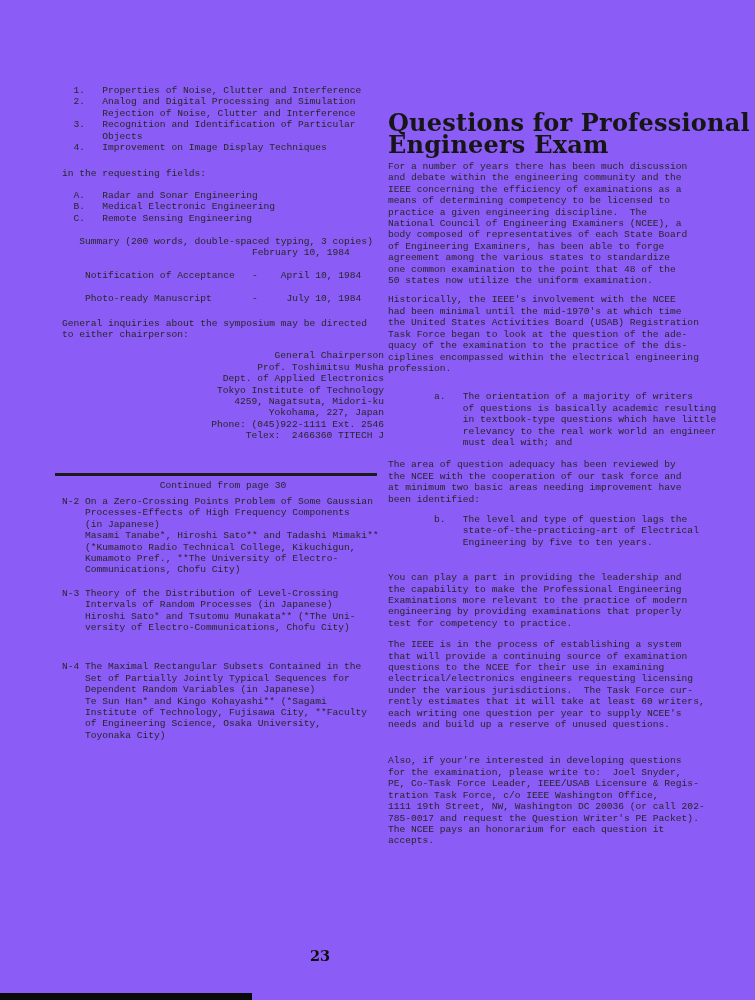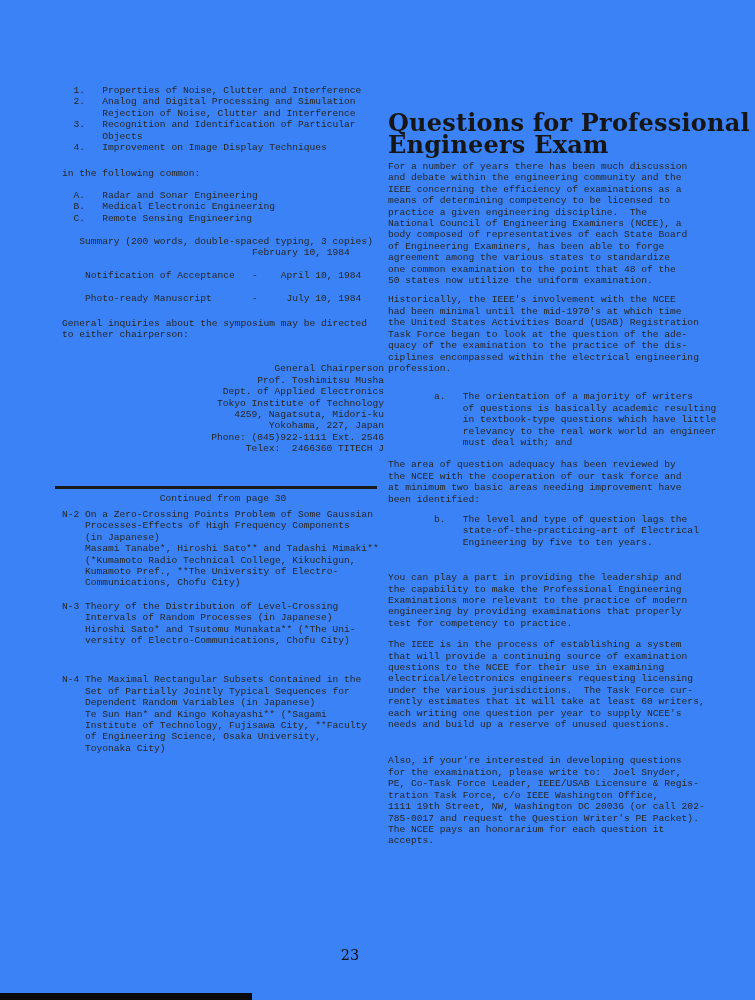--- a/index.html
+++ b/index.html
@@ -1,40 +1,40 @@
 <!DOCTYPE html>
 <html><head>
 <meta charset="utf-8">
 <style>
   html,body { margin:0; padding:0; background:#e9e9e7; }
   .page {
     position:relative;
     width:755px; height:1000px;
-    background:#3b82f6;
+    background:#8b5cf6;
     overflow:hidden;
     font-family:"Liberation Mono","DejaVu Sans Mono",monospace;
     color:#272727;
   }
   .t {
     white-space:pre;
     font-size:9.6px;
     line-height:11.4px;
     letter-spacing:0px;
   }
   .col { position:absolute; }
   .col-left  { left:62px;  top:85px;  width:322px; }
   .col-right { left:388px; top:112px; width:332px; }
 
   
   .b-topics    { margin-bottom:15px; }
   .b-fieldsin  { margin-bottom:10px; }
   .b-fields    { margin-bottom:12px; }
   .b-authors   { margin-bottom:12px; }
   .b-schedule  { margin-bottom:13px; }
-  .b-inquir    { margin-bottom:23px;  }
+  .b-inquir    { margin-bottom:10px;  }
   .b-contact   { margin-bottom:31px;text-align:right; }
   .rule {
     height:3px; background:#1b1b1b;
     margin:0 0 4px -7px; width:322px;
   }
   .b-continued { text-align:center; margin-bottom:5px; }
   .b-n2 { margin-bottom:12px; }
   .b-n3 { margin-bottom:28px; }
 
   
@@ -51,42 +51,41 @@
   .b-p1 { margin-bottom:8px; }
   .b-p2 { margin-bottom:17px; }
   .b-p3 { margin-bottom:9px; }
   .b-ia { margin-bottom:11px; }
   .b-ib { margin-bottom:12px; }
   .b-p4 { margin-bottom:10px;margin-top:24px; }
   .b-p5 { margin-bottom:25px; }
 
   .pageno {
     position:absolute; left:310px; top:947px; width:80px;
-    text-align:center;
     font-family:"DejaVu Serif","Liberation Serif",serif;
-    font-weight:normal; font-size:14.5px; color:#0e0e0e;
+    font-weight:bold; font-size:14.5px; color:#0e0e0e;
   }
   .bottom-bar {
     position:absolute; left:0; top:993px;
     width:252px; height:7px; background:#0a0a0a;
   }
 </style>
 </head>
 <body>
 
 <div class="page">
 
   <div class="col col-left">
     <div class="t b-topics">  1.   Properties of Noise, Clutter and Interference
   2.   Analog and Digital Processing and Simulation
        Rejection of Noise, Clutter and Interference
   3.   Recognition and Identification of Particular
        Objects
   4.   Improvement on Image Display Techniques</div>
-    <div class="t b-fieldsin">in the following common:</div>
+    <div class="t b-fieldsin">in the requesting fields:</div>
     <div class="t b-fields">  A.   Radar and Sonar Engineering
   B.   Medical Electronic Engineering
   C.   Remote Sensing Engineering</div>
     <div class="t b-schedule">   Summary (200 words, double-spaced typing, 3 copies)
                                  February 10, 1984
 
     Notification of Acceptance   -    April 10, 1984
 
     Photo-ready Manuscript       -     July 10, 1984</div>
     <div class="t b-inquir">General inquiries about the symposium may be directed

